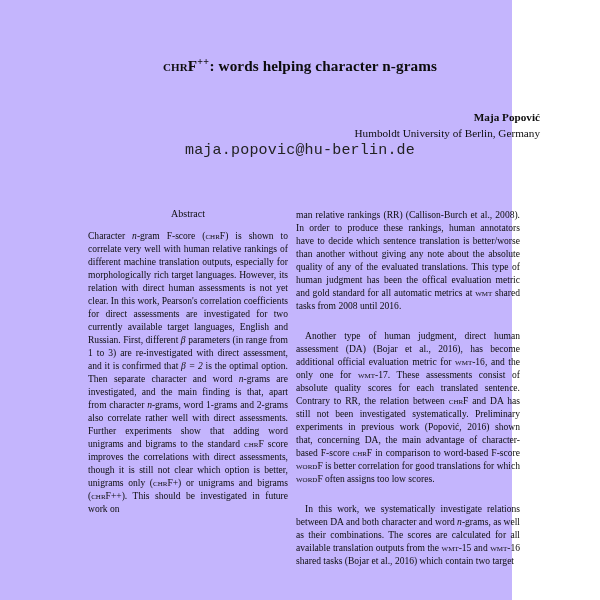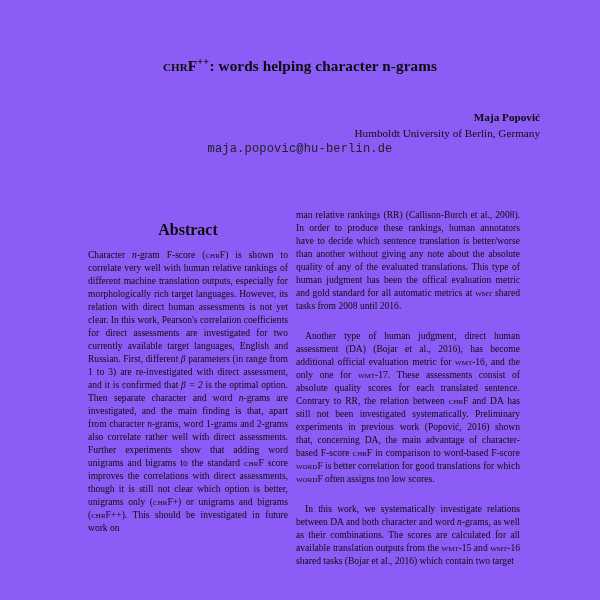--- a/index.html
+++ b/index.html
@@ -11,23 +11,23 @@
     width: 600px;
     height: 600px;
     overflow: hidden;
     font-family: "Liberation Serif", "DejaVu Serif", serif;
     color: #0d0d0d;
     position: relative;
   }
   .page {
     position: absolute;
     left: 0; top: 0;
-    width: 600px;
+    width: 512px;
     height: 600px;
-    background: #8b5cf6;
+    background: #c4b5fd;
   }
 
   
   .title {
     position: absolute;
     left: 60px;
     top: 56px;
     width: 480px;
     text-align: center;
     font-size: 15.2px;
@@ -64,21 +64,21 @@
     font-size: 11.2px;
     line-height: 1.25;
   }
   .email {
     position: absolute;
     left: 60px;
     top: 142px;
     width: 480px;
     text-align: center;
     font-family: "Liberation Mono", "DejaVu Sans Mono", monospace;
-    font-size: 12px;
+    font-size: 15px;
     letter-spacing: 0.2px;
     color: #222;
   }
 
   
   .col {
     position: absolute;
     top: 208px;
     font-size: 9.55px;
     line-height: 13.0px;
@@ -90,23 +90,23 @@
     left: 88px;
     width: 200px;
   }
   .col-right {
     left: 296px;
     width: 224px;
   }
 
   .abstract-head {
     text-align: center;
-    font-weight: bold;
-    font-size: 16px;
-    margin: 12px 0 9px 0;
+    font-weight: normal;
+    font-size: 10px;
+    margin: 0 0 9px 0;
     line-height: 1.2;
   }
 
   .para {
     margin: 0;
     text-indent: 0;
   }
   .para + .para {
     margin-top: 17px;
     text-indent: 9px;

